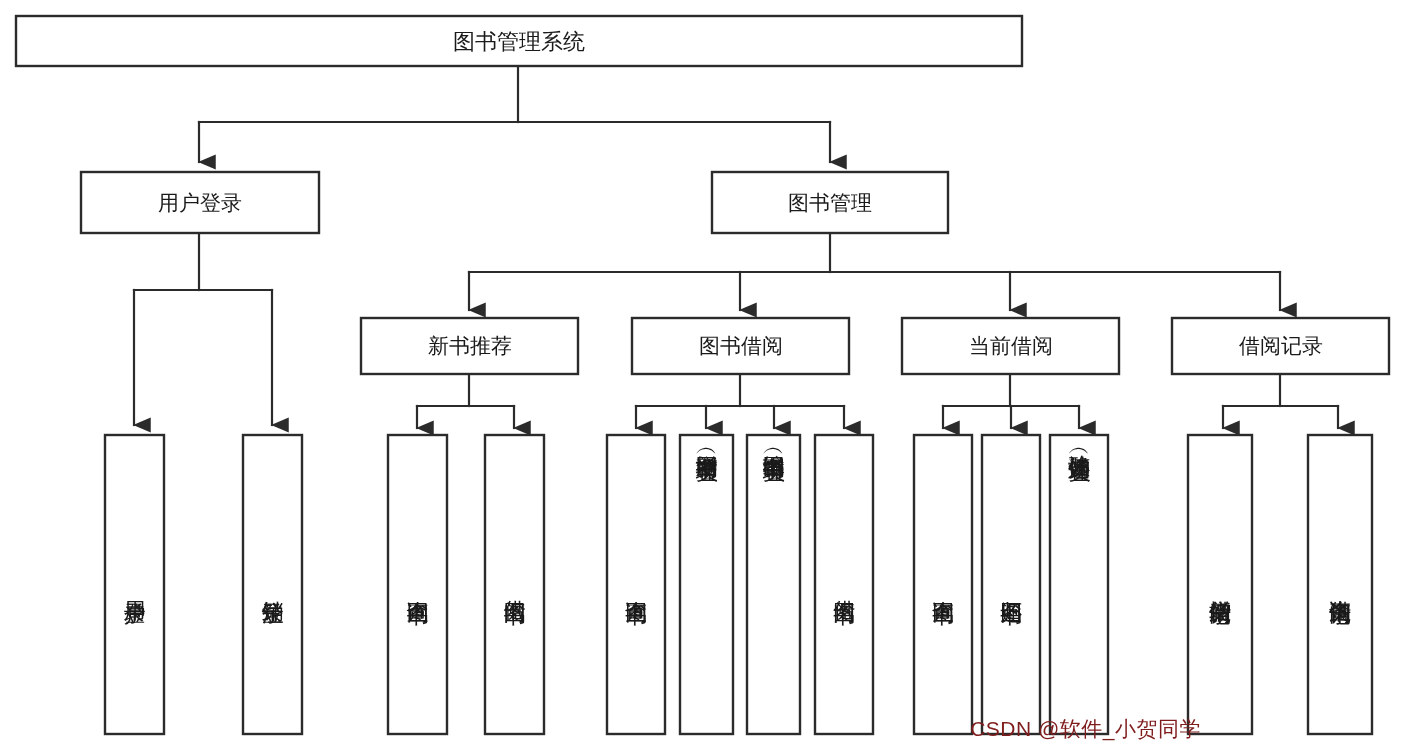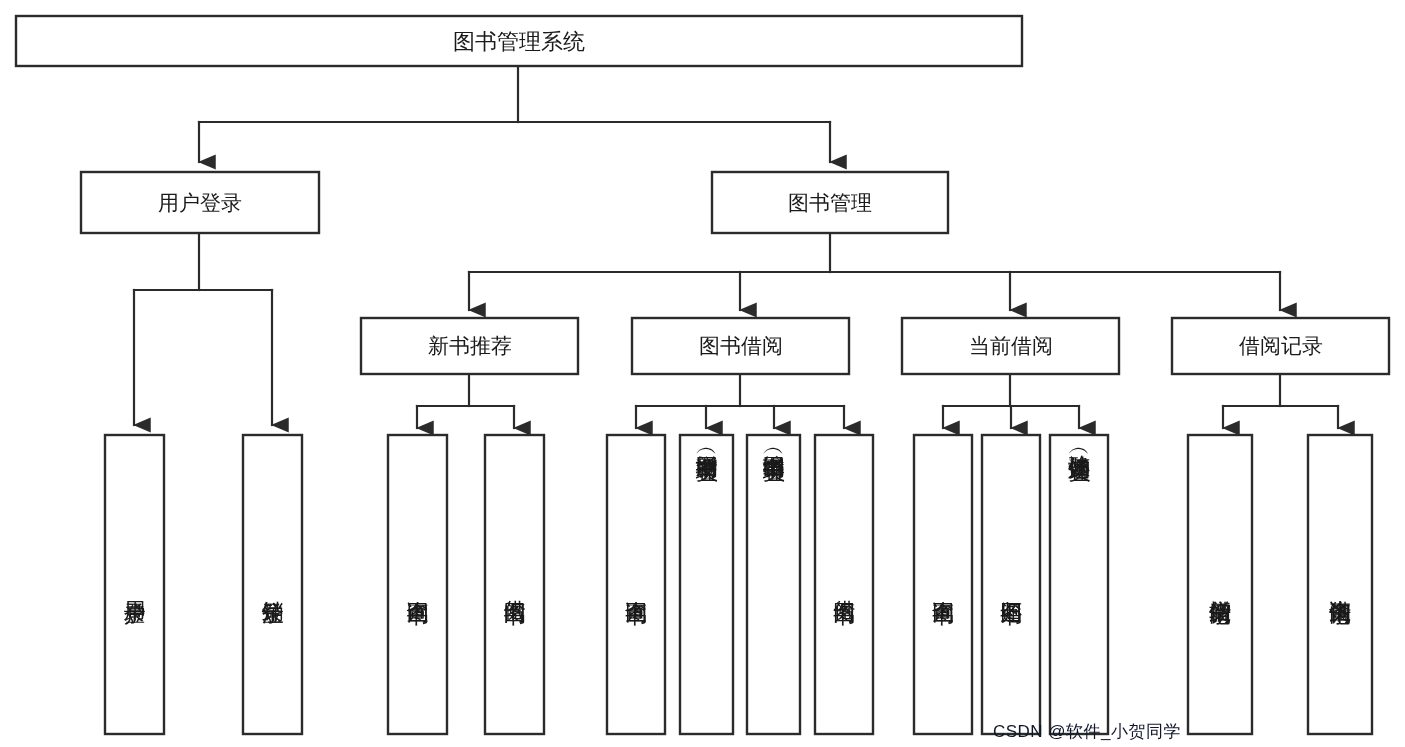--- a/index.html
+++ b/index.html
@@ -61,25 +61,25 @@
     font-size: 22px;
     line-height: 1.12;
     color: #1a1a1a;
     writing-mode: vertical-rl;
     text-orientation: upright;
     white-space: nowrap;
     letter-spacing: 1px;
   }
   .watermark {
     position: absolute;
-    right: 24px;
+    right: 4px;
     bottom: 4px;
     font-family: "Liberation Sans", "DejaVu Sans", sans-serif;
-    font-size: 17px;
-    color: #0f172a;
+    font-size: 21px;
+    color: #7f1d1d;
     letter-spacing: 0.5px;
     user-select: none;
     white-space: nowrap;
   }
 </style>
 </head>
 <body>
 
 <div id="diagram-root">
 

